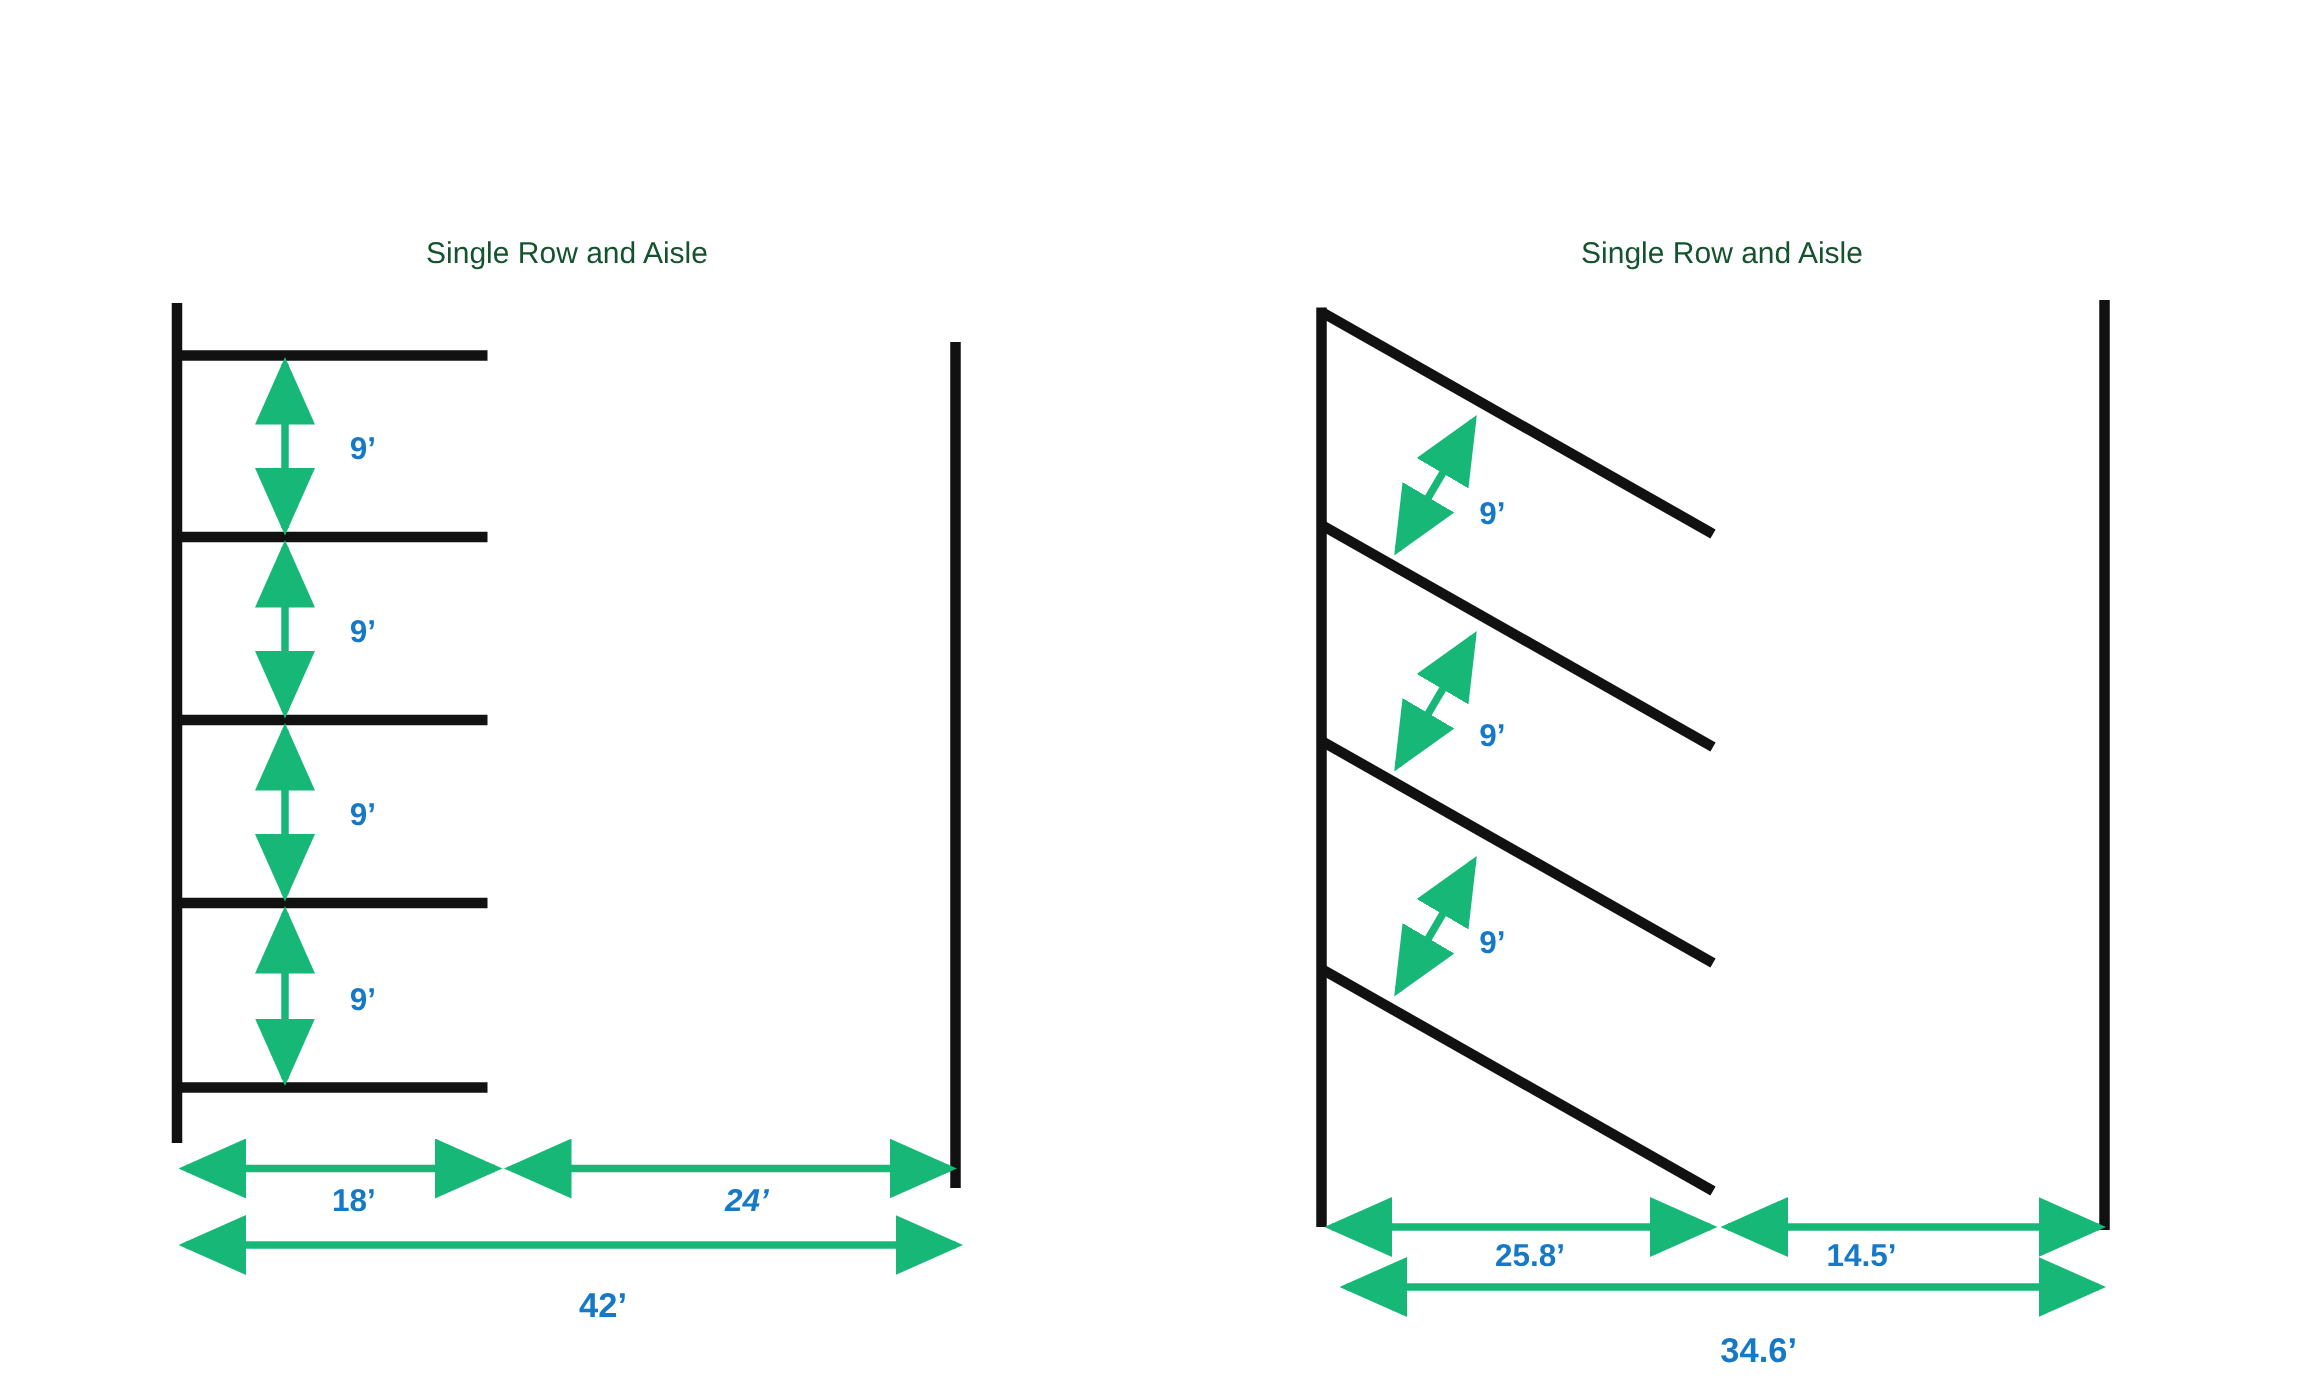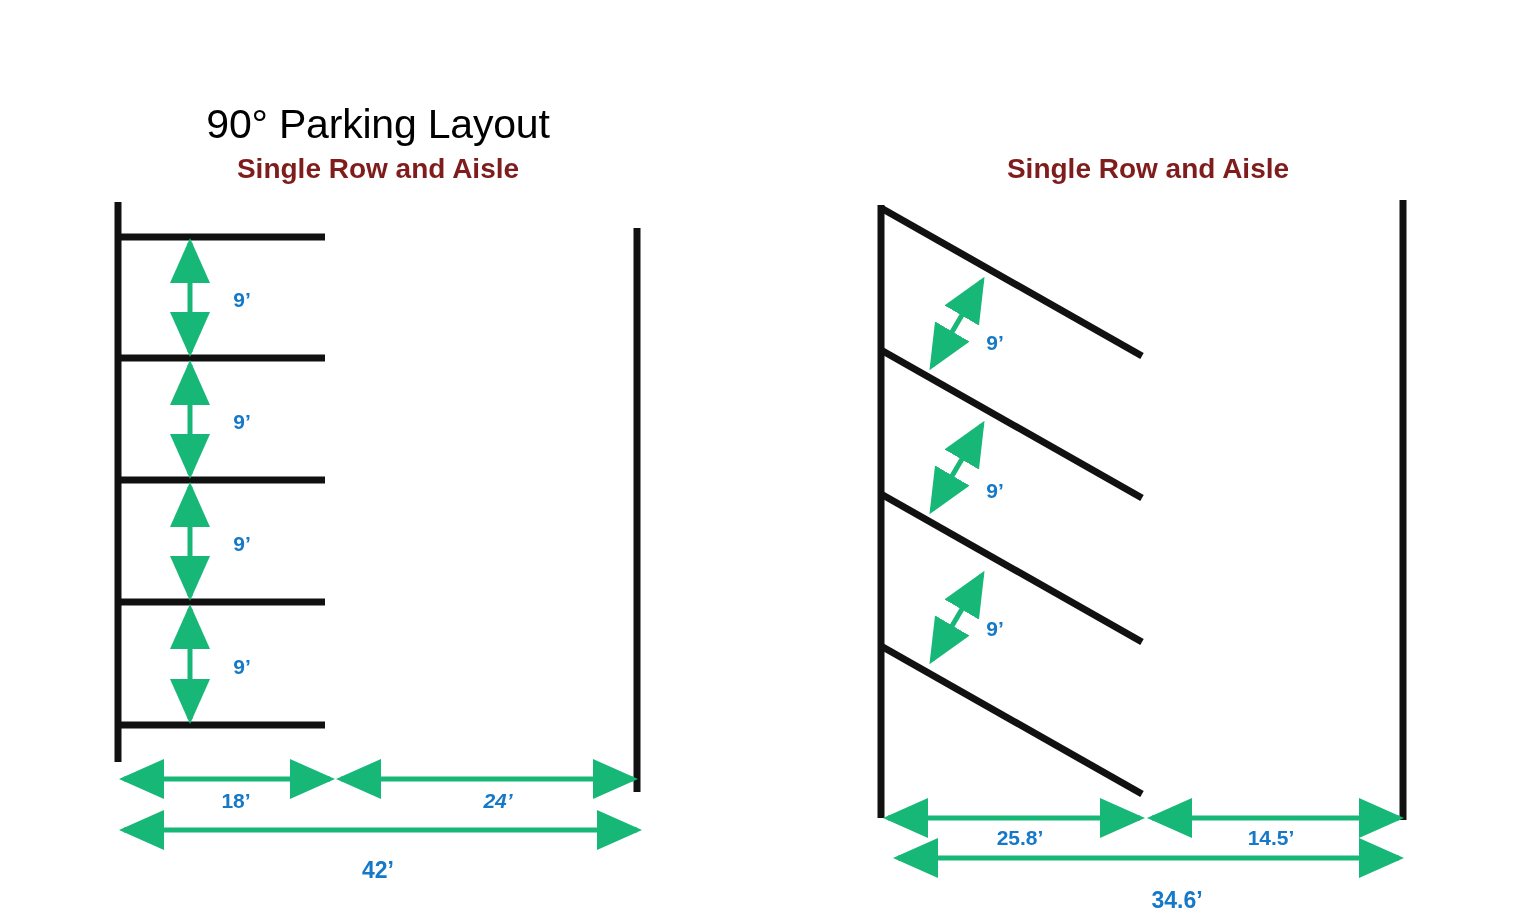--- a/index.html
+++ b/index.html
@@ -26,49 +26,49 @@
     color: #000000;
     font-weight: 400;
     font-size: 41px;
     line-height: 48px;
     letter-spacing: -0.2px;
     white-space: nowrap;
   }
   .panel-subtitle {
     position: absolute;
     text-align: center;
-    color: #7f1d1d;
-    font-weight: 700;
-    font-size: 28px;
+    color: #14532d;
+    font-weight: 400;
+    font-size: 20px;
     line-height: 34px;
     white-space: nowrap;
   }
   .dim-label {
     position: absolute;
     color: #1579C8;
     font-weight: bold;
     font-size: 21px;
     line-height: 24px;
     white-space: nowrap;
     text-align: center;
   }
   .dim-label.big {
     font-size: 23px;
+    text-align: right;
   }
   svg { display: block; }
   .wall { stroke: #111111; stroke-width: 7; stroke-linecap: butt; }
   .stall { stroke: #111111; stroke-width: 7; stroke-linecap: butt; }
   .arrowline { stroke: #17B877; stroke-width: 5; }
 </style>
 </head>
 <body>
 
 <div class="canvas">
 
-  <div class="panel-title" style="left:78px; top:100px; width:600px;">90° Parking Layout</div>
   <div class="panel-subtitle" style="left:78px; top:152px; width:600px;">Single Row and Aisle</div>
 
   <svg class="canvas" width="1536" height="920" viewBox="0 0 1536 920" style="position:absolute; left:0; top:0; pointer-events:none;">
     <defs>
       <marker id="ah" markerWidth="9" markerHeight="8" refX="8" refY="4" orient="auto" markerUnits="strokeWidth">
         <path d="M0,0 L9,4 L0,8 z" fill="#17B877"></path>
       </marker>
       <marker id="ah-start" markerWidth="9" markerHeight="8" refX="1" refY="4" orient="auto" markerUnits="strokeWidth">
         <path d="M9,0 L0,4 L9,8 z" fill="#17B877"></path>
       </marker>
@@ -134,16 +134,16 @@
   <div class="dim-label" style="left:458px; top:789px; width:80px;font-style:italic;">24’</div>
   <div class="dim-label big" style="left:338px; top:858px; width:80px;">42’</div>
 
   <div class="panel-subtitle" style="left:848px; top:152px; width:600px;">Single Row and Aisle</div>
 
   <div class="dim-label" style="left:965px; top:331px; width:60px;">9’</div>
   <div class="dim-label" style="left:965px; top:479px; width:60px;">9’</div>
   <div class="dim-label" style="left:965px; top:617px; width:60px;">9’</div>
 
   <div class="dim-label" style="left:975px; top:826px; width:90px;">25.8’</div>
-  <div class="dim-label" style="left:1226px; top:826px; width:90px;">14.5’</div>
-  <div class="dim-label big" style="left:1132px; top:888px; width:90px;">34.6’</div>
+  <div class="dim-label" style="left:1196px; top:826px; width:90px;">14.5’</div>
+  <div class="dim-label big" style="left:1108px; top:888px; width:90px;">34.6’</div>
 
 </div>
 
 </body></html>

